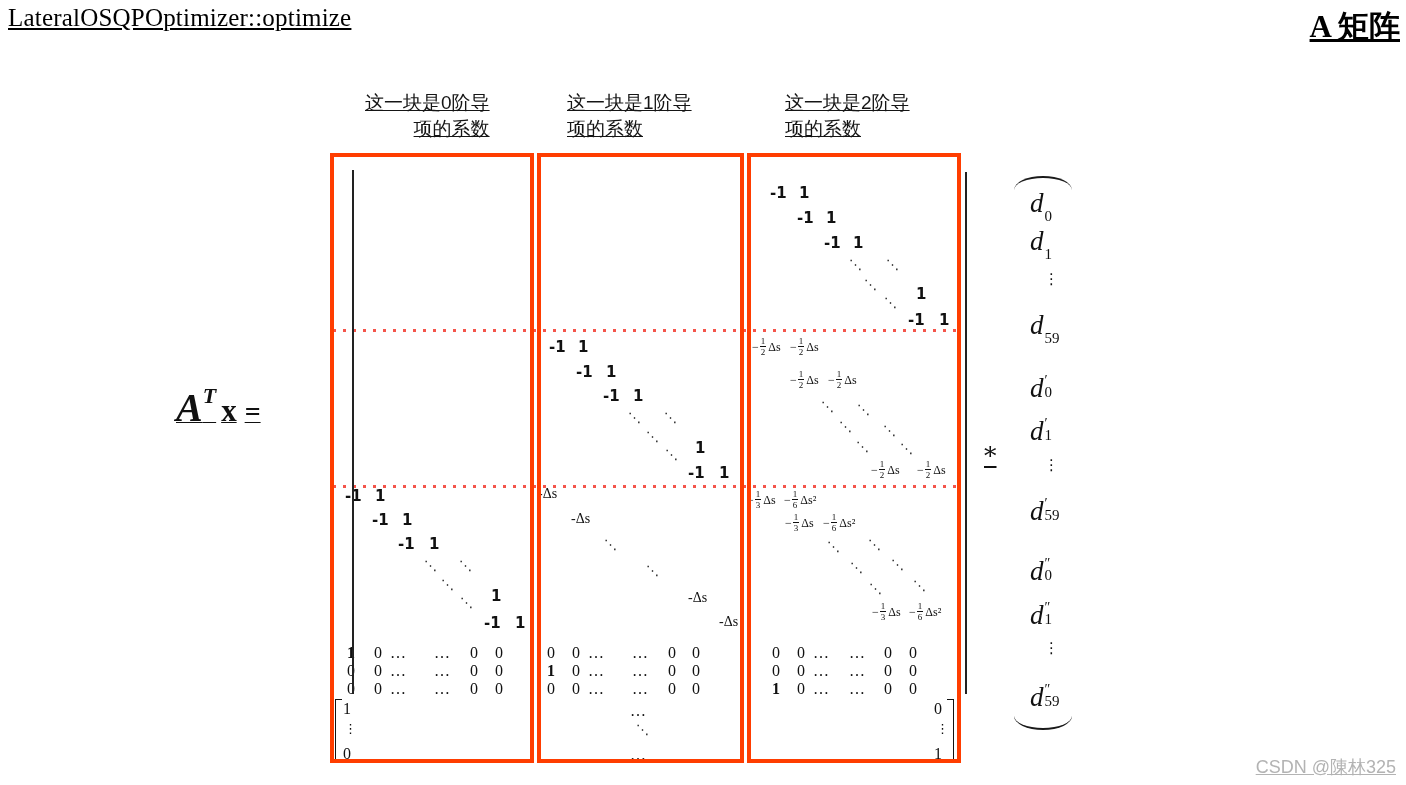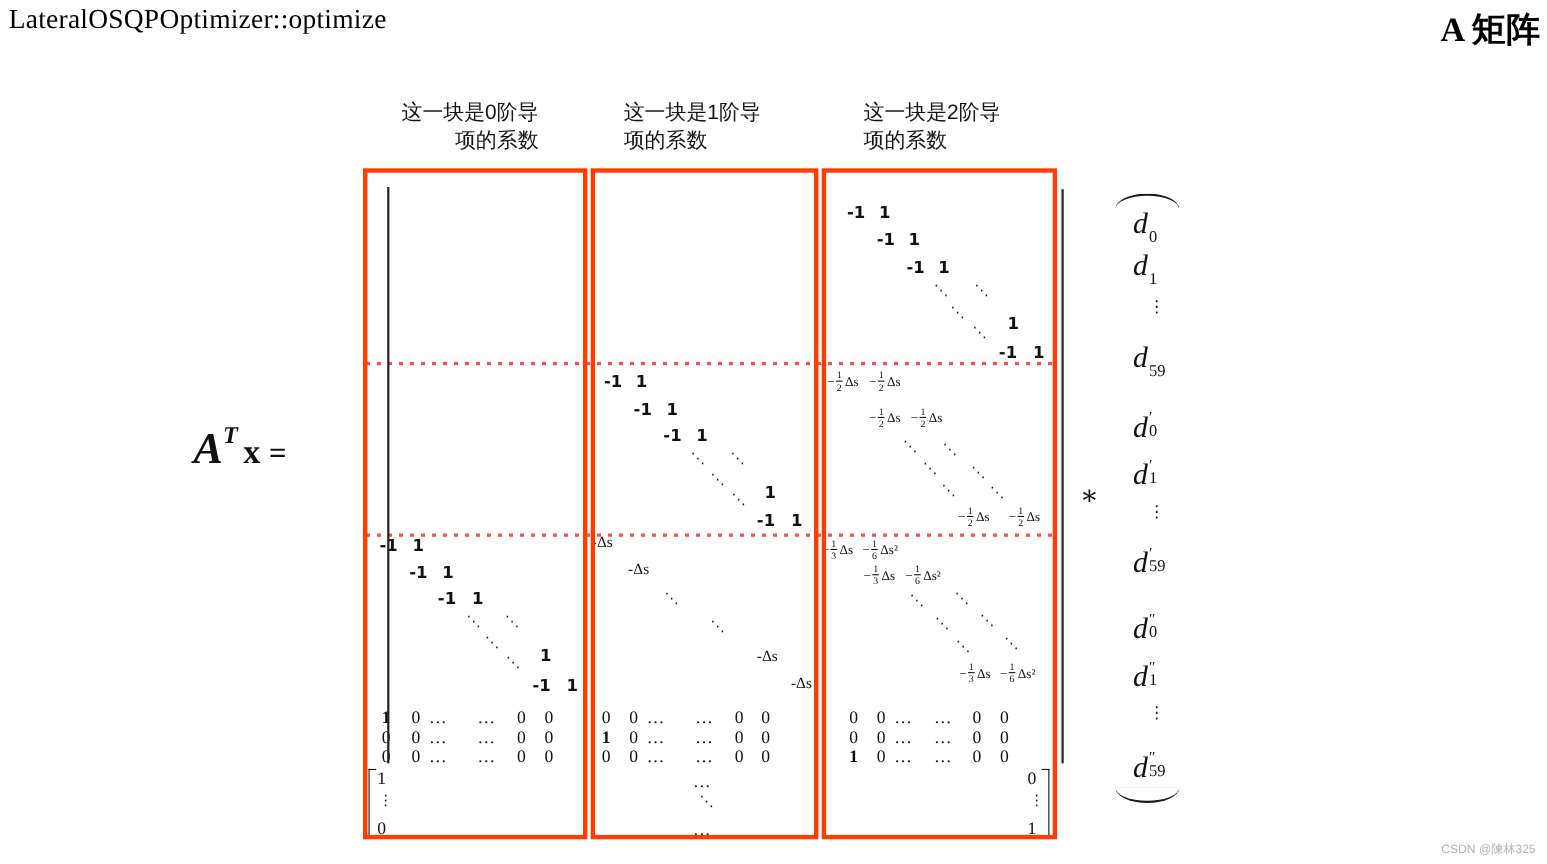--- a/index.html
+++ b/index.html
@@ -1,18 +1,18 @@
 <!DOCTYPE html>
 <html><head>
 <meta charset="utf-8">
 <style>
   html,body{margin:0;padding:0;background:#fff;}
   #canvas{position:relative;width:1406px;height:785px;background:#fff;overflow:hidden;
           font-family:"Liberation Serif","DejaVu Serif",serif;color:#111;}
-  .abs{position:absolute;}
+  .abs{position:absolute;text-decoration:underline;}
   
   #page-title{left:8px;top:4px;font-size:25px;letter-spacing:0.2px;color:#000;}
   #corner-title{right:6px;top:6px;font-size:31px;font-weight:700;color:#000;
                 font-family:"Liberation Serif","DejaVu Sans",sans-serif;}
   
   .col-label{font-family:"Liberation Sans","DejaVu Sans",sans-serif;font-size:19px;
              line-height:26px;color:#151515;}
   
   #equation{left:176px;top:383px;white-space:nowrap;}
   #equation .eq-A{font-style:italic;font-weight:700;font-size:40px;}
@@ -53,21 +53,21 @@
   .vstack.noprime{margin-top:9px;}
   .vs{font-size:15px;}
   .vdots{position:absolute;font-size:15px;font-family:"DejaVu Sans",sans-serif;line-height:1;}
   
   .arc-up{height:12px;border-top:2px solid #1a1a1a;
           border-radius:50% 50% 0 0 / 100% 100% 0 0;}
   .arc-down{height:12px;border-bottom:2px solid #1a1a1a;
             border-radius:0 0 50% 50% / 0 0 100% 100%;}
   #asterisk{font-size:25px;font-family:"DejaVu Serif",serif;}
   #watermark{right:10px;bottom:6px;font-family:"Liberation Sans",sans-serif;
-             font-size:11px;color:#b3b3b3;}
+             font-size:18px;color:#b3b3b3;}
 </style>
 </head>
 <body>
 
 <div id="canvas">
 
   <div id="page-title" class="abs">LateralOSQPOptimizer::optimize</div>
   <div id="corner-title" class="abs">A 矩阵</div>
 
   <div class="abs col-label" style="left:365px;top:90px;text-align:right;">

